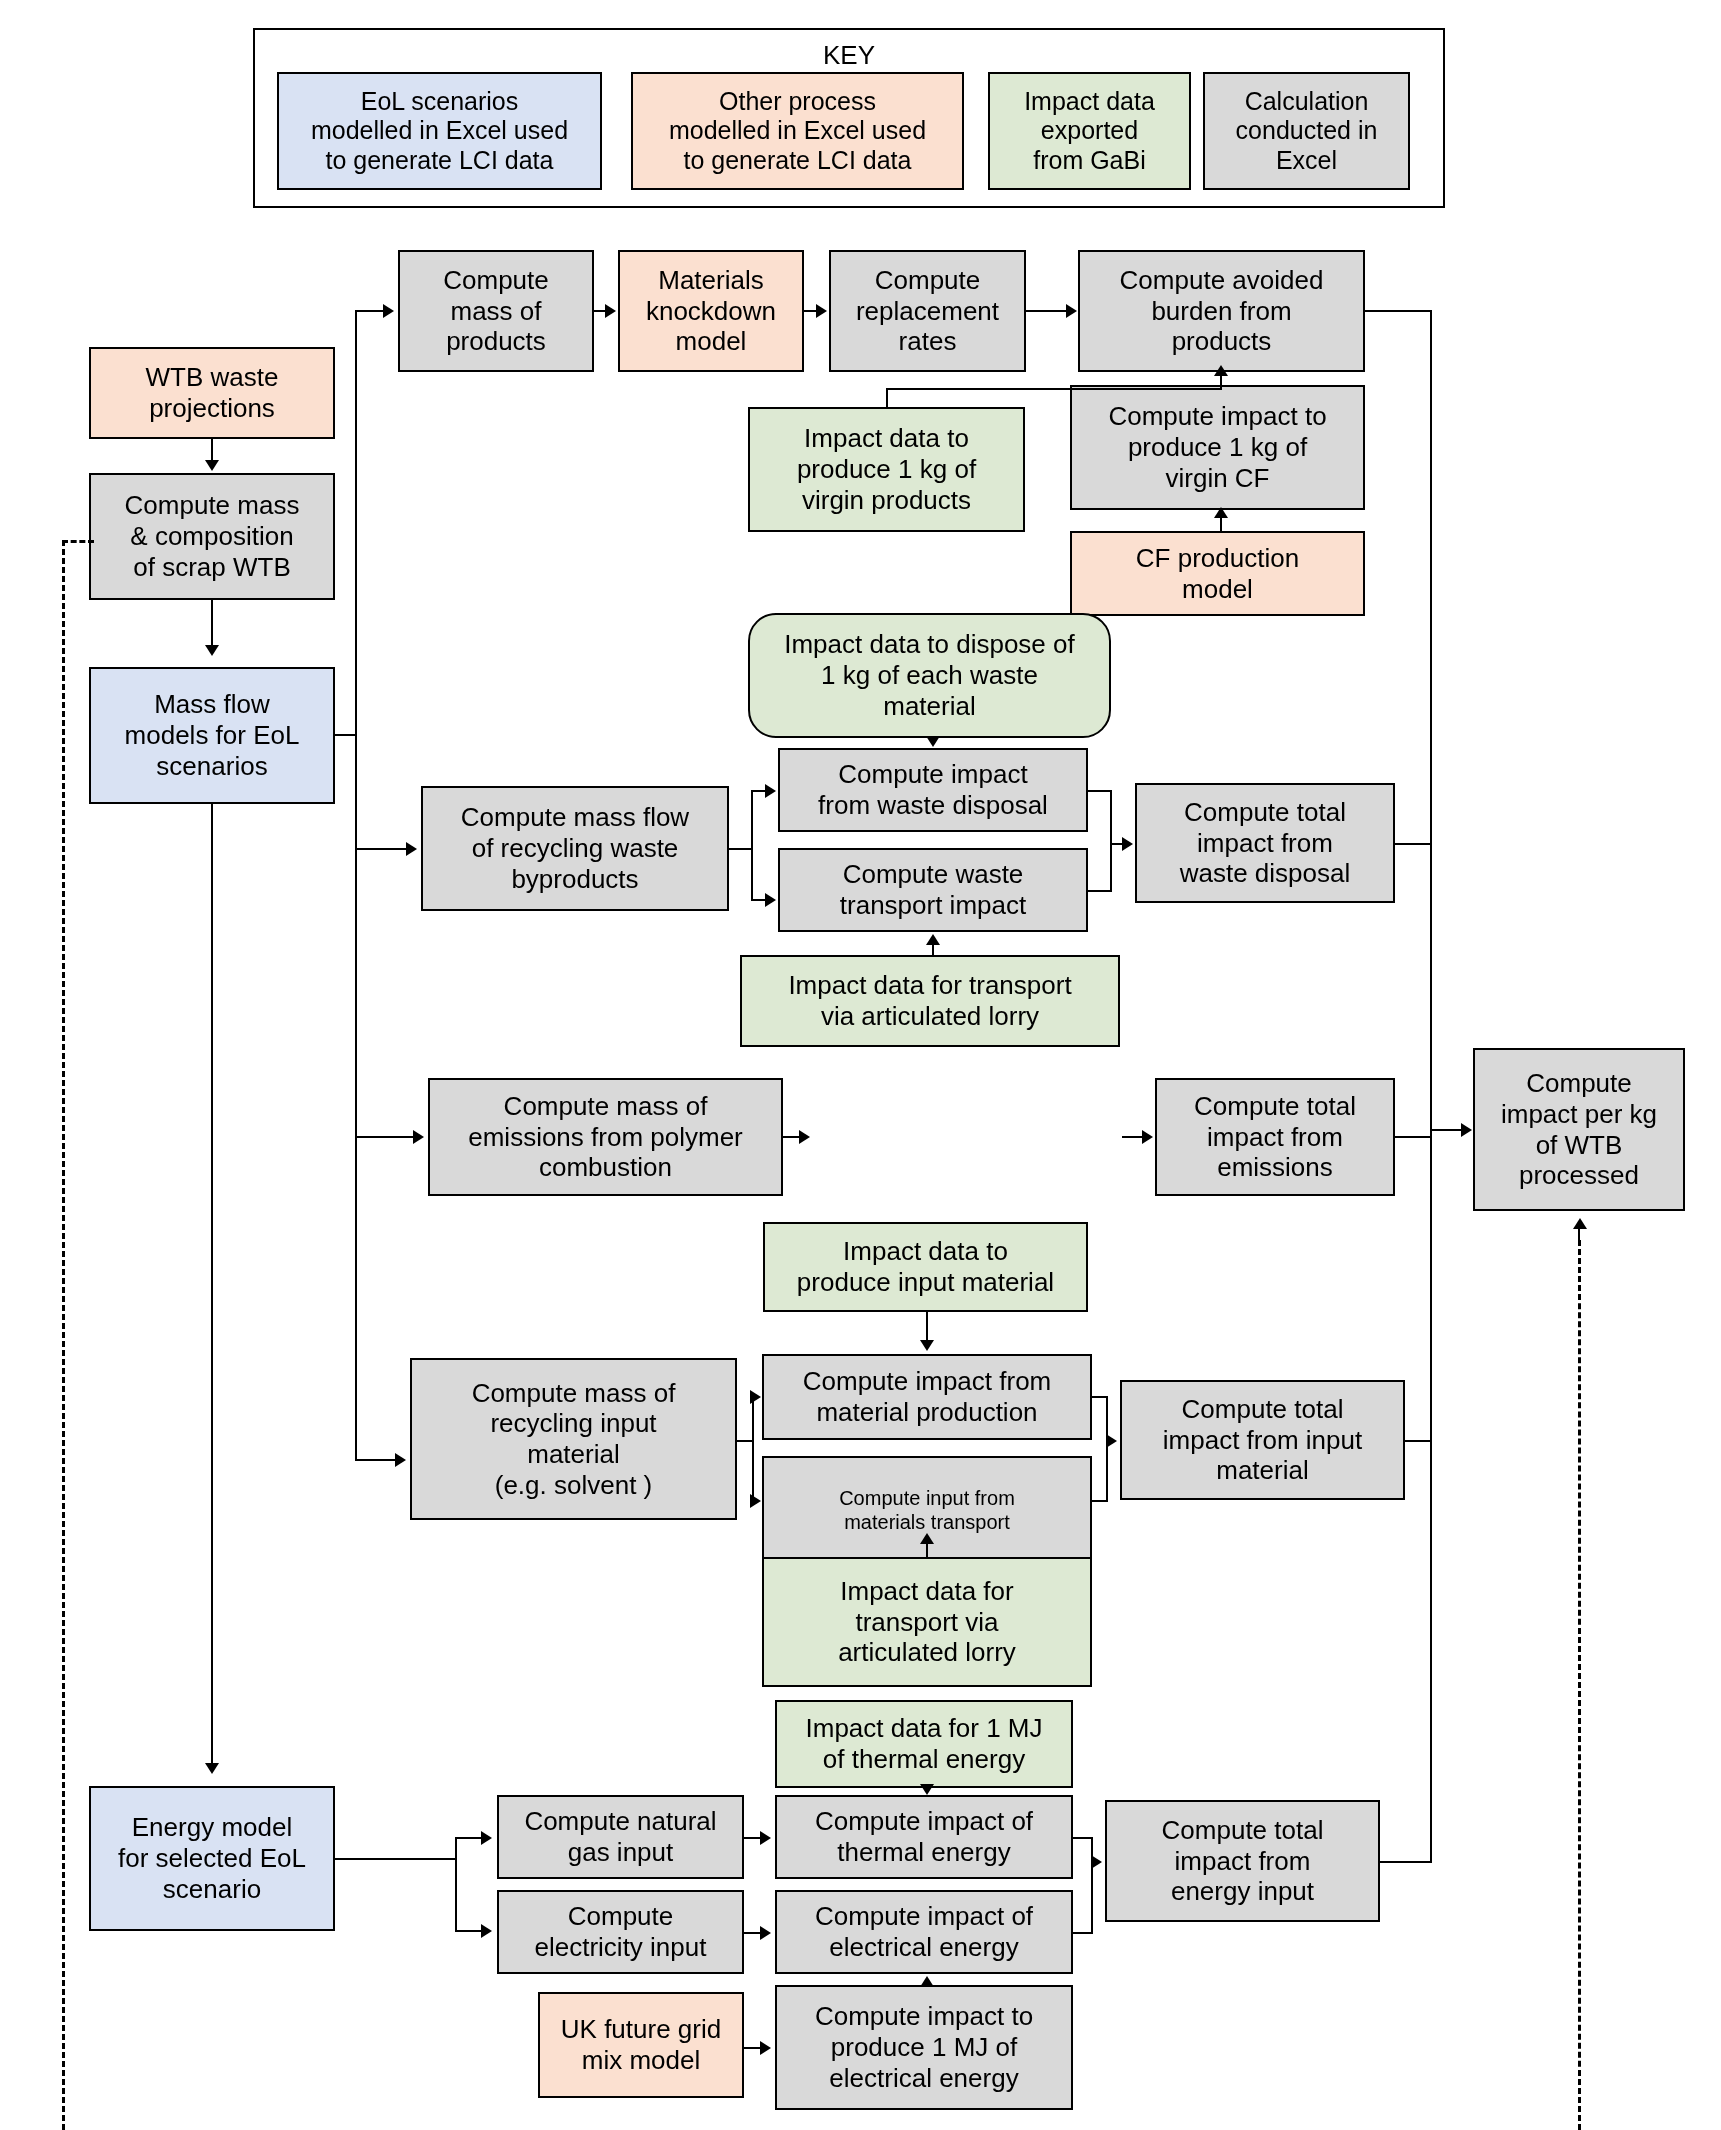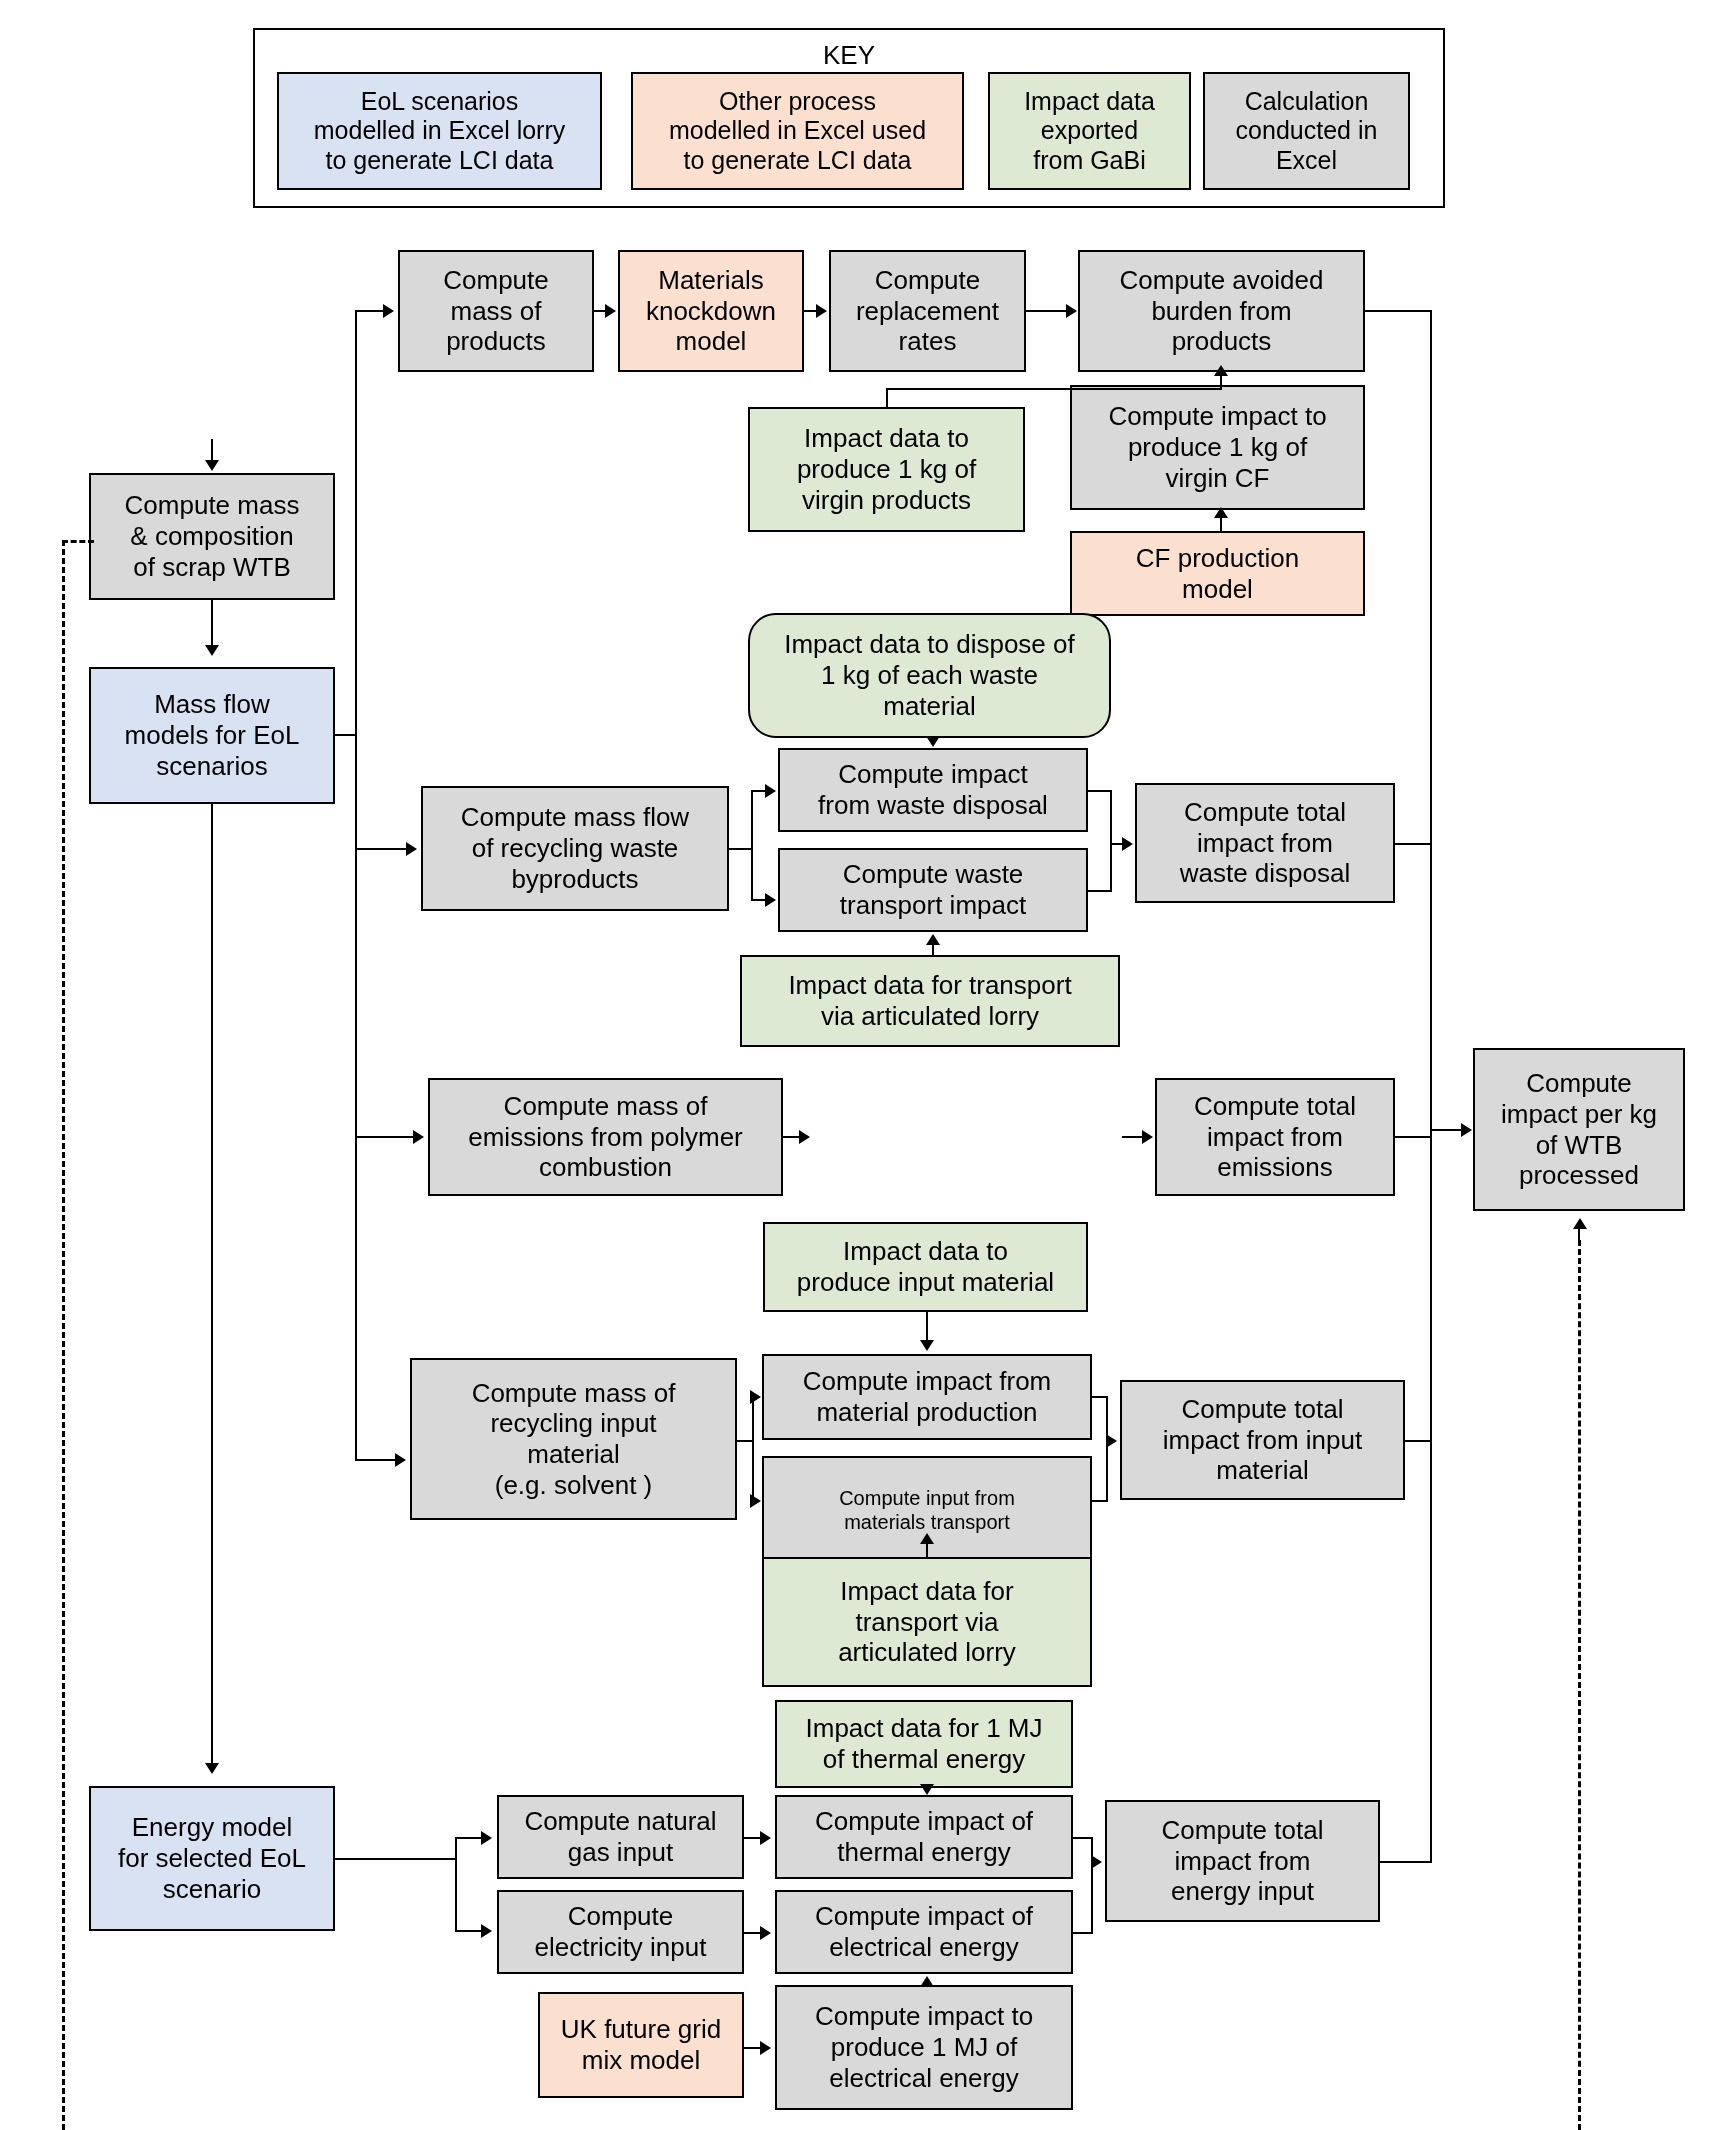--- a/index.html
+++ b/index.html
@@ -50,32 +50,34 @@
 </style>
 </head>
 <body>
 
 <div id="stage">
 
   <div class="keybox" style="left:253px;top:28px;width:1192px;height:180px;"></div>
   <div class="keytitle" style="left:253px;top:40px;width:1192px;font-size:26px;">KEY</div>
 
   <div class="box blue" style="left:277px;top:72px;width:325px;height:118px;font-size:25px;">EoL scenarios
-modelled in Excel lorry
+modelled in Excel used
 to generate LCI data</div>
   <div class="box orange" style="left:631px;top:72px;width:333px;height:118px;font-size:25px;">Other process
 modelled in Excel used
 to generate LCI data</div>
   <div class="box green" style="left:988px;top:72px;width:203px;height:118px;font-size:25px;">Impact data
 exported
 from GaBi</div>
   <div class="box gray" style="left:1203px;top:72px;width:207px;height:118px;font-size:25px;">Calculation
 conducted in
 Excel</div>
 
+  <div class="box orange" style="left:89px;top:347px;width:246px;height:92px;font-size:26px;">WTB waste
+projections</div>
 
   <div class="box gray" style="left:89px;top:473px;width:246px;height:127px;font-size:26px;">Compute mass
 &amp; composition
 of scrap WTB</div>
 
   <div class="box blue" style="left:89px;top:667px;width:246px;height:137px;font-size:26px;">Mass flow
 models for EoL
 scenarios</div>
 
   <div class="box blue" style="left:89px;top:1786px;width:246px;height:145px;font-size:26px;">Energy model

